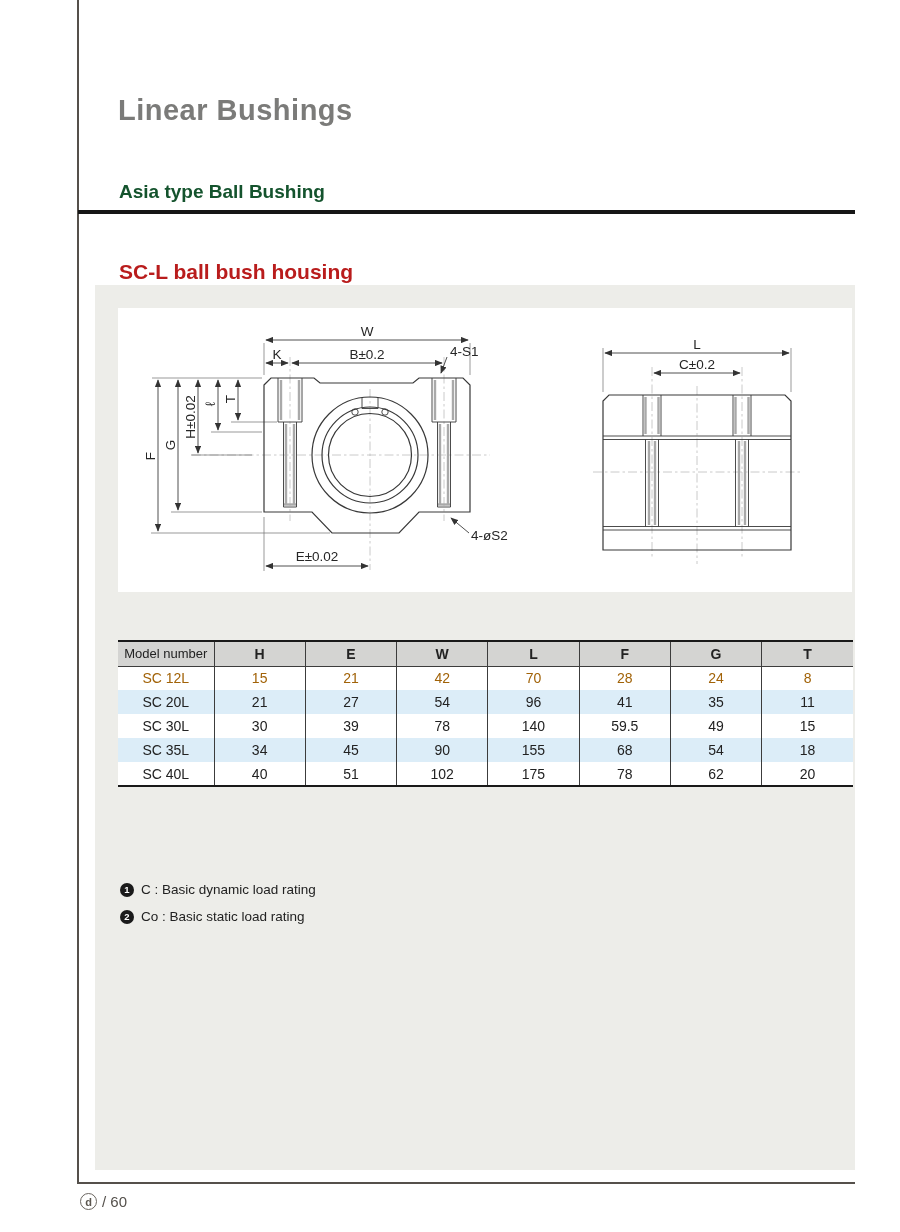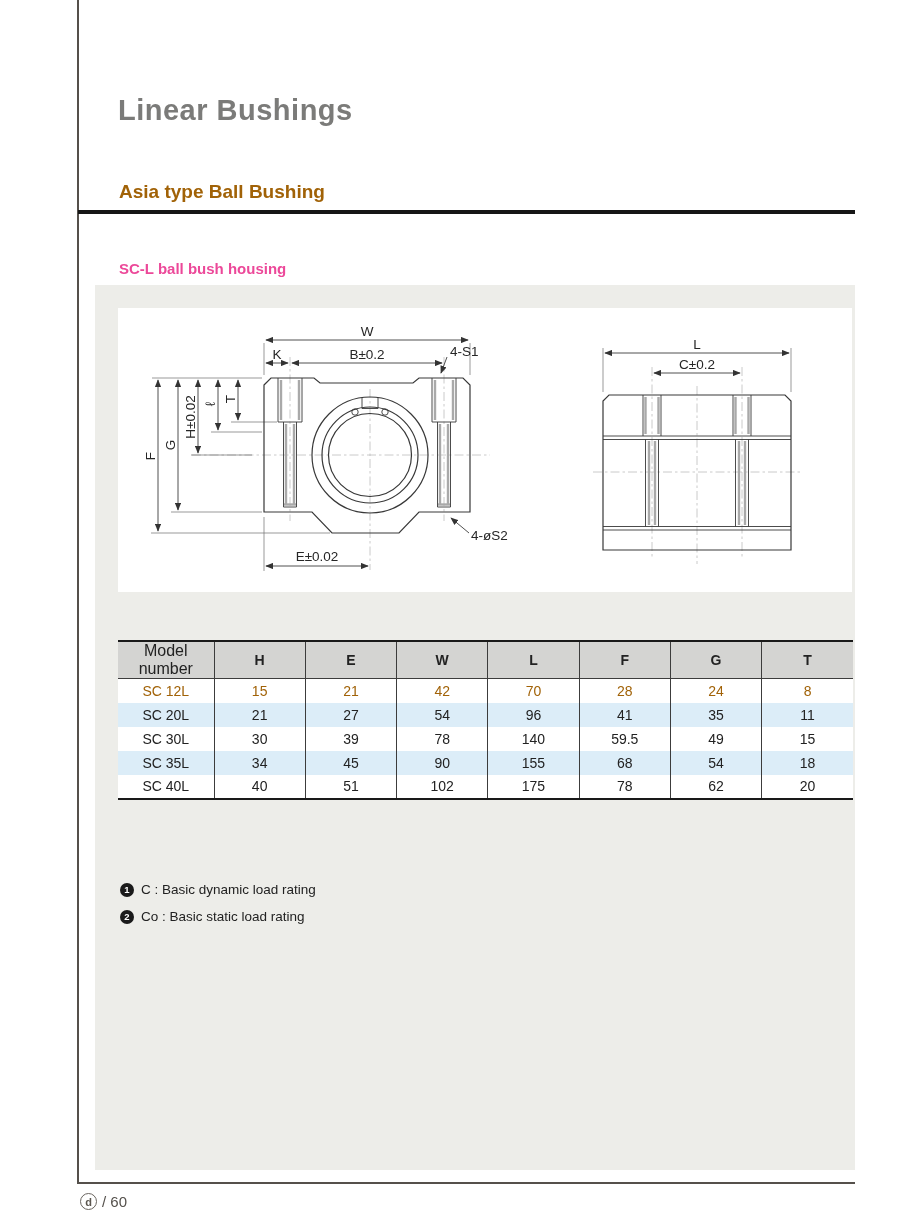--- a/index.html
+++ b/index.html
@@ -4,38 +4,38 @@
 <style>
   * { margin:0; padding:0; box-sizing:border-box; }
   body { background:#fff; font-family:"Liberation Sans", sans-serif; }
   .page { position:relative; width:855px; height:1232px; background:#ffffff; overflow:hidden; }
 
   .side-rule { position:absolute; left:77px; top:0; width:2px; height:1184px; background:#55504b; }
   .black-rule { position:absolute; left:78px; top:210px; width:822px; height:4px; background:#161616; }
   .footer-rule { position:absolute; left:78px; top:1182px; width:822px; height:2px; background:#55504b; }
 
   .page-title { position:absolute; left:118px; top:94px; font-size:29px; font-weight:bold; letter-spacing:0.5px; color:#7b7b79; }
-  .section-heading { position:absolute; left:119px; top:181px; font-size:19px; font-weight:bold; color:#a16207; }
-  .subsection-heading { position:absolute; left:119px; top:260px; font-size:15px; font-weight:bold; color:#ec4899; }
+  .section-heading { position:absolute; left:119px; top:181px; font-size:19px; font-weight:bold; color:#14532d; }
+  .subsection-heading { position:absolute; left:119px; top:260px; font-size:21px; font-weight:bold; color:#b91c1c; }
 
   .panel { position:absolute; left:95px; top:285px; width:805px; height:885px; background:#edede9; }
   .canvas { position:absolute; left:118px; top:308px; width:734px; height:284px; background:#ffffff; }
   .canvas-svg { position:absolute; left:118px; top:308px; width:734px; height:284px; }
 
   .canvas-svg text { font-family:"Liberation Sans", sans-serif; font-size:13.5px; fill:#262626; }
   .ext path, .ext line { stroke:#6e6e6e; stroke-width:0.7; fill:none; }
   .cl path { stroke:#bcbcbc; stroke-width:0.8; fill:none; stroke-dasharray:9 3 2.5 3; }
   .dim path { stroke:#3d3d3d; stroke-width:0.9; fill:none; }
   .body-lines path, .body-lines circle { stroke:#383838; fill:none; }
   .wall path { stroke:#a9a9a9; stroke-width:2.4; fill:none; }
 
   .dim-table { position:absolute; left:118px; top:640px; width:735px; border-collapse:collapse; table-layout:fixed;
                border-top:2px solid #191919; border-bottom:2px solid #191919; font-size:14px; color:#222; }
   .dim-table th { height:25px; background:#d4d4d2; font-weight:bold; font-size:14px; text-align:center; border-bottom:1px solid #3c3c3c; }
-  .dim-table th:first-child { font-weight:normal; font-size:16px; }
+  .dim-table th:first-child { font-weight:normal; font-size:13px; }
   .dim-table td { height:24px; text-align:center; }
   .dim-table th:not(:first-child), .dim-table td:not(:first-child) { border-left:1px solid #3c3c3c; }
   .dim-table tbody tr { background:#ffffff; }
   .dim-table tbody tr:nth-child(even) { background:#dcedf8; }
   .dim-table tbody tr:first-child td { color:#a16207; }
 
   .notes { position:absolute; left:120px; top:876px; }
   .note { display:flex; align-items:center; gap:7px; height:27px; font-size:13.5px; color:#222; }
   .note-marker { display:inline-flex; width:14px; height:14px; border-radius:50%; background:#1a1a1a; color:#fff;
                  font-size:9.5px; font-weight:bold; align-items:center; justify-content:center; flex:0 0 auto; }

